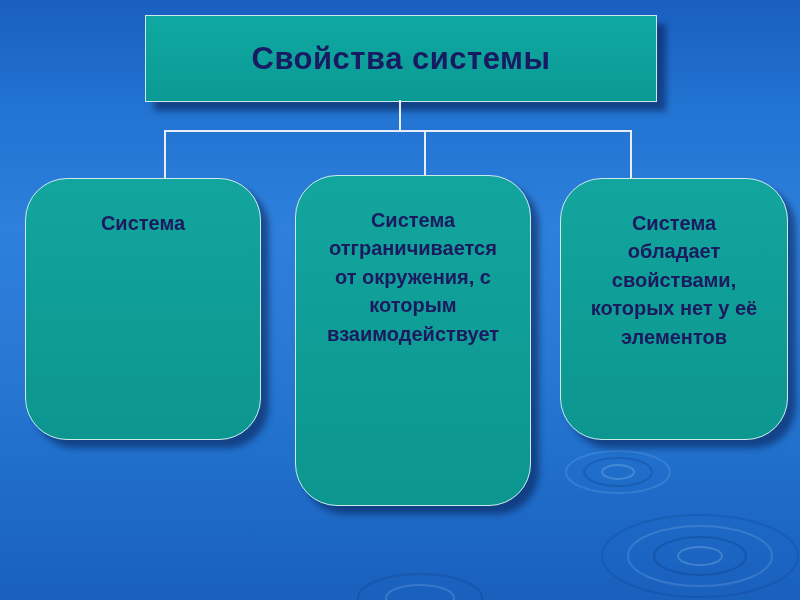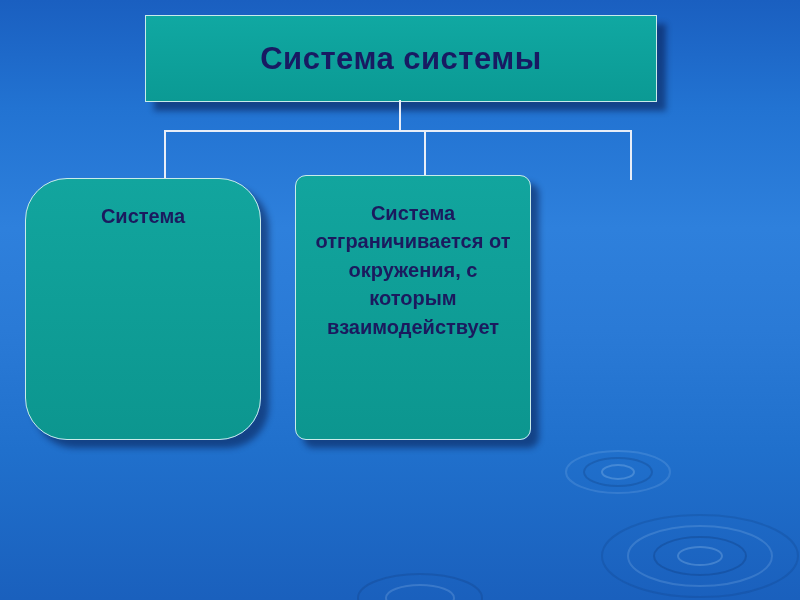--- a/index.html
+++ b/index.html
@@ -73,24 +73,24 @@
     box-shadow: 8px 8px 6px rgba(4, 10, 50, 0.45);
     box-sizing: border-box;
     padding: 18px 14px 14px 14px;
     text-align: center;
     color: #1b1a5e;
     font-weight: bold;
     font-size: 20px;
     line-height: 1.42;
   }
   #pbox1 { left: 25px;  top: 178px; width: 236px; height: 262px; }
-  #pbox2 { left: 295px; top: 175px; width: 236px; height: 265px; border-radius: 11px; }
+  #pbox2 { left: 295px; top: 175px; width: 236px; height: 331px; }
   #pbox3 { left: 560px; top: 178px; width: 228px; height: 262px; }
 
-  .pbox p { margin: 5px; }
+  .pbox p { margin: 12px; }
   .pbox .heading { margin-bottom: 20px; }
 </style>
 </head>
 <body>
 
 <div class="slide">
 
   <svg class="ripples" viewBox="0 0 800 600" xmlns="http://www.w3.org/2000/svg">
     <g fill="none" stroke-width="2">
       <ellipse cx="618" cy="472" rx="16" ry="7" stroke="rgba(200,230,255,0.22)"></ellipse>
@@ -99,31 +99,34 @@
       <ellipse cx="700" cy="556" rx="22" ry="9" stroke="rgba(200,230,255,0.22)"></ellipse>
       <ellipse cx="700" cy="556" rx="46" ry="19" stroke="rgba(12,50,110,0.28)"></ellipse>
       <ellipse cx="700" cy="556" rx="72" ry="30" stroke="rgba(200,230,255,0.16)"></ellipse>
       <ellipse cx="700" cy="556" rx="98" ry="41" stroke="rgba(12,50,110,0.18)"></ellipse>
       <ellipse cx="420" cy="598" rx="34" ry="13" stroke="rgba(200,230,255,0.18)"></ellipse>
       <ellipse cx="420" cy="598" rx="62" ry="24" stroke="rgba(12,50,110,0.22)"></ellipse>
     </g>
   </svg>
 
   <div class="title-box">
-    <span class="title-text">Система системы</span>
+    <span class="title-text">Свойства системы</span>
   </div>
 
   <div class="line v" id="stub"></div>
   <div class="line h" id="rail"></div>
   <div class="line v" id="drop1"></div>
   <div class="line v" id="drop2"></div>
   <div class="line v" id="drop3"></div>
 
   <div class="pbox" id="pbox1">
     <p class="heading">Система</p>
   </div>
 
   <div class="pbox" id="pbox2">
     <p class="body">Система отграничивается от окружения, с которым взаимодействует</p>
   </div>
 
+  <div class="pbox" id="pbox3">
+    <p class="body">Система обладает свойствами, которых нет у её элементов</p>
+  </div>
 
 </div>
 
 </body></html>

